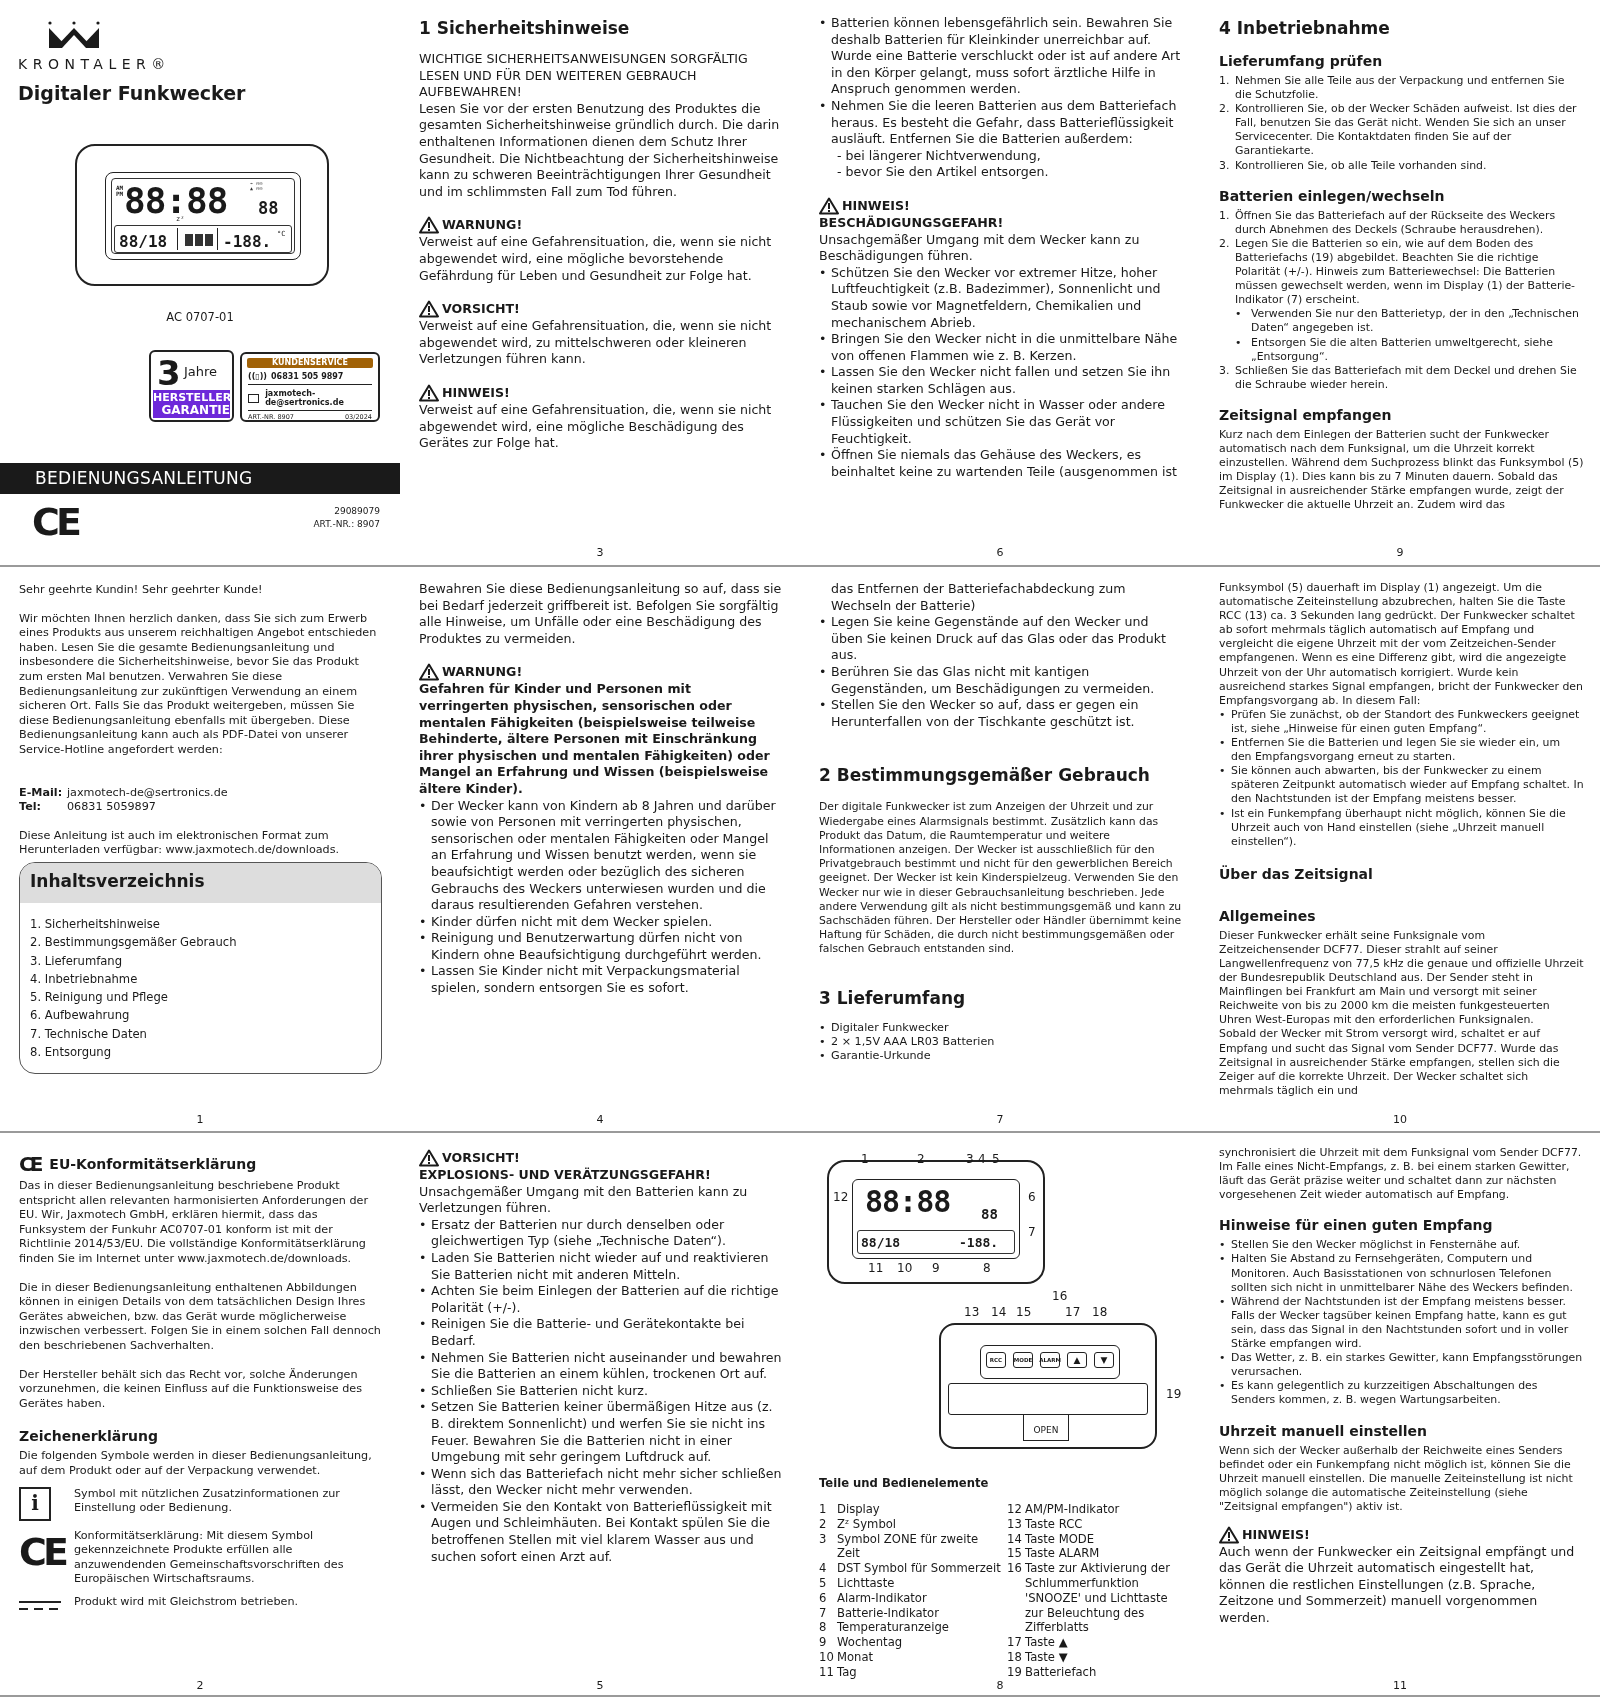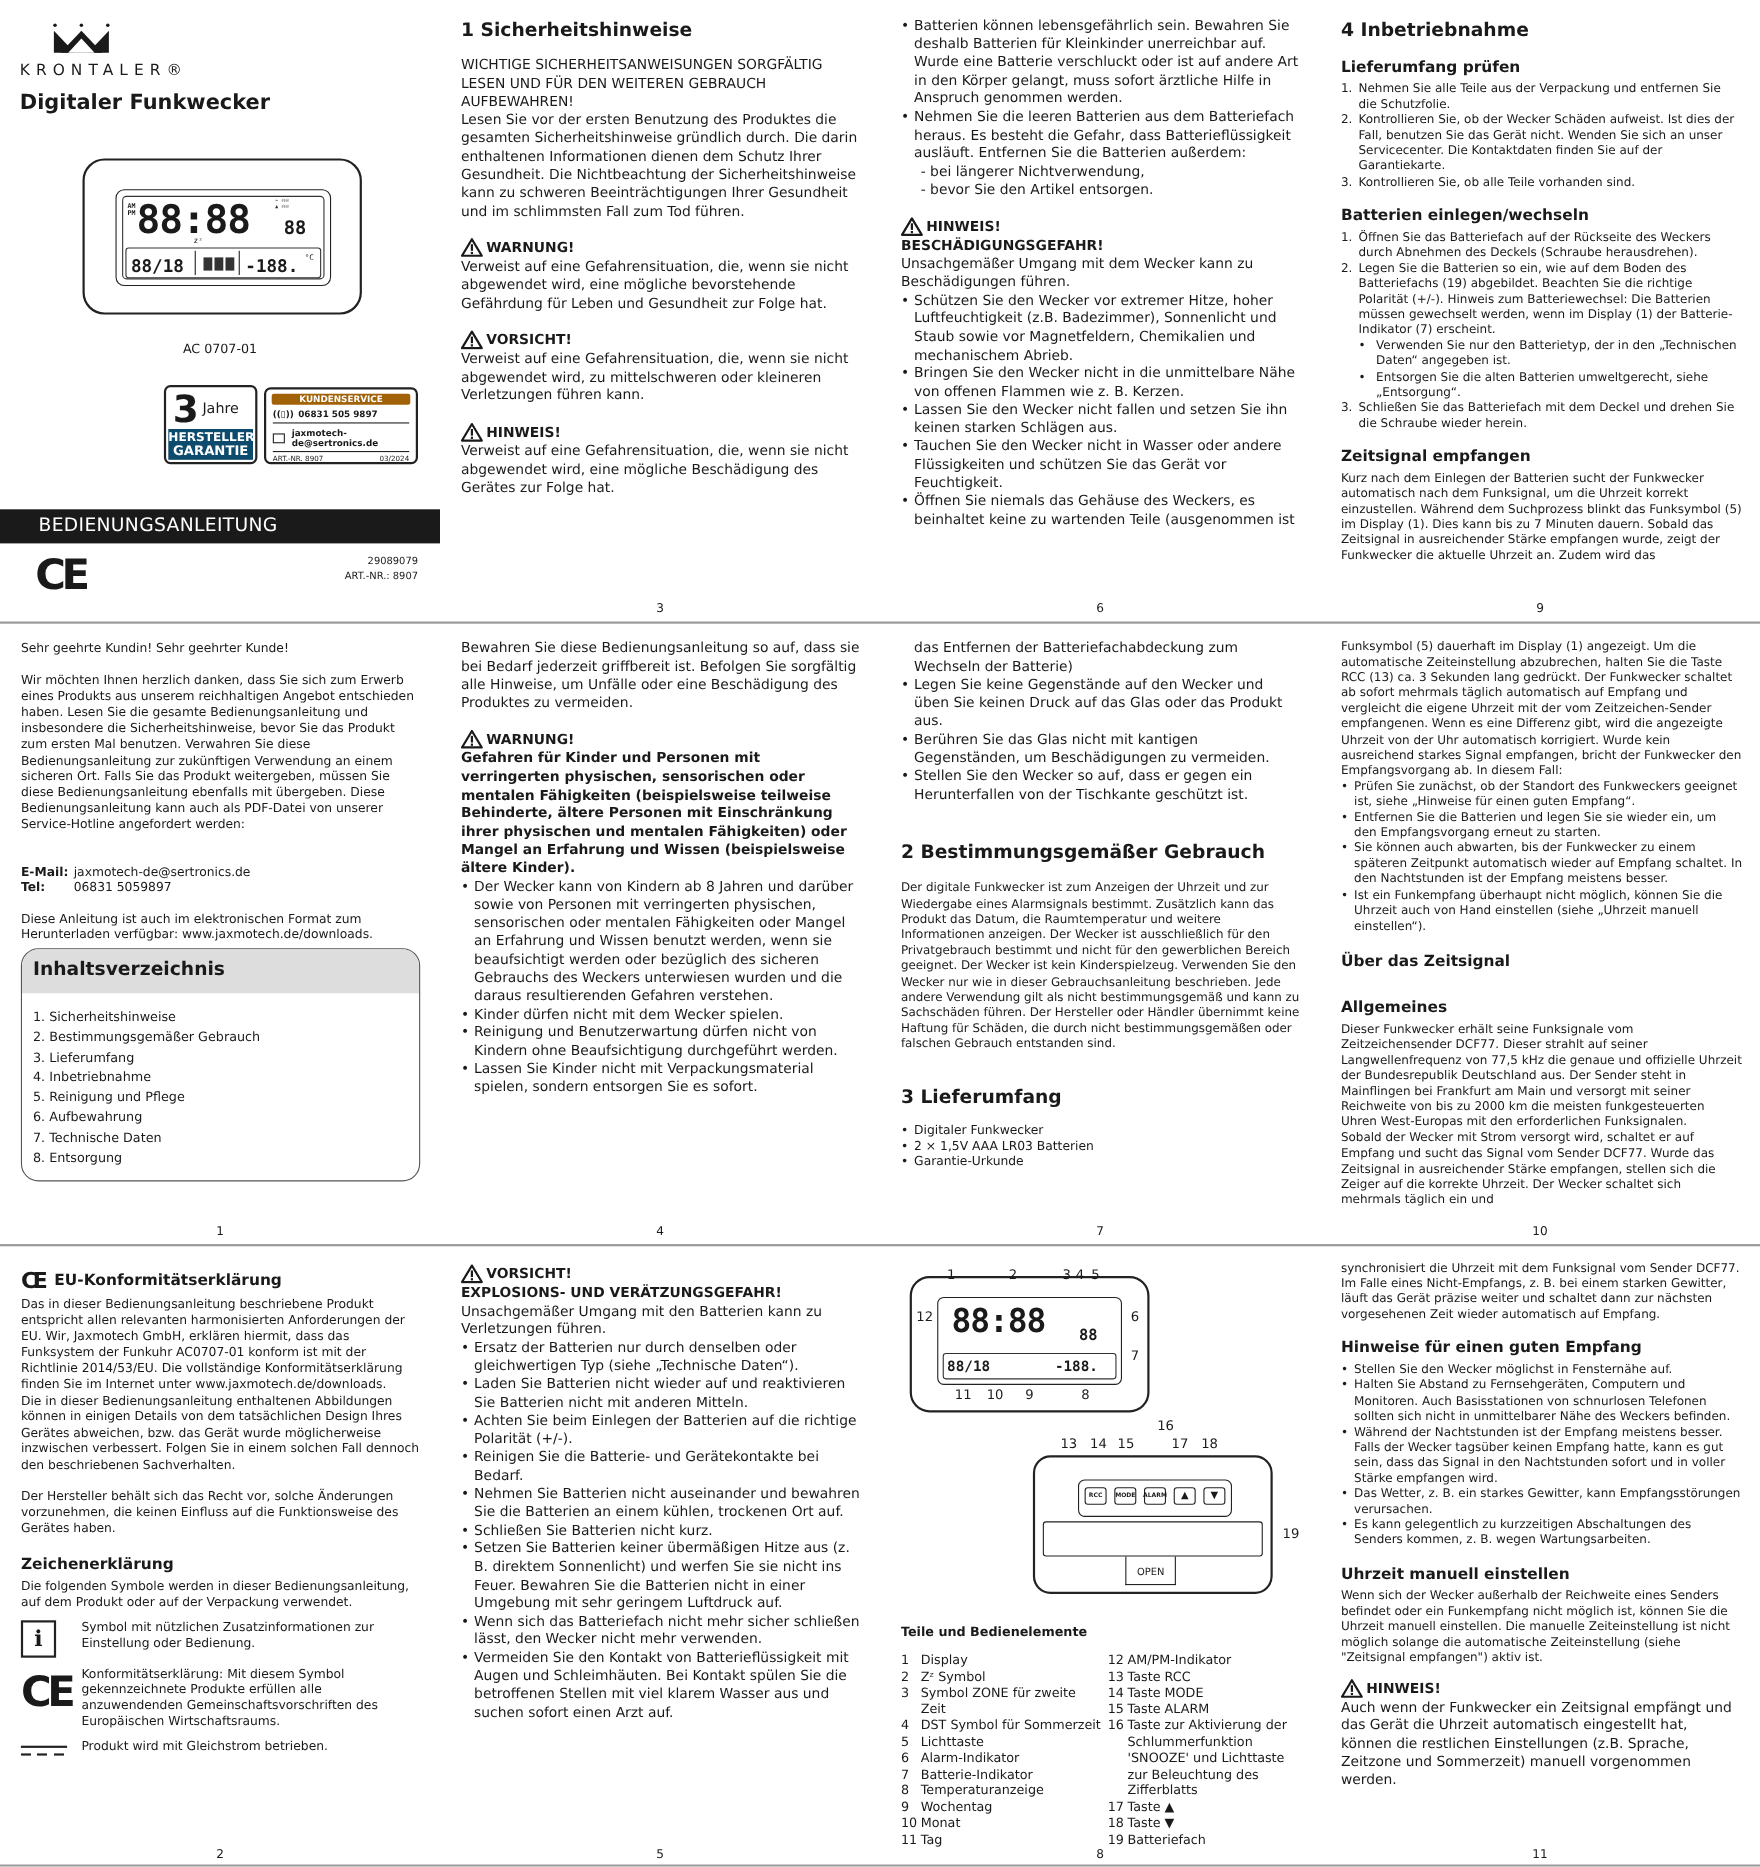--- a/index.html
+++ b/index.html
@@ -104,21 +104,21 @@
           <div style="position:absolute;left:162px;top:4px;font-size:7px">°C</div>
         </div>
       </div>
     </div>
   </div>
   <div class="model">AC 0707-01</div>
 
   <div class="gar">
     <div style="position:absolute;left:6px;top:2px;font-size:34px;font-weight:bold;line-height:38px">3</div>
     <div style="position:absolute;left:33px;top:12px;font-size:13px;font-weight:normal">Jahre</div>
-    <div style="position:absolute;left:2px;right:2px;bottom:2px;height:28px;background:#0c4a6e;color:#fff;text-align:center;font-weight:bold;font-size:11px;line-height:13px;padding-top:1px">
+    <div style="position:absolute;left:2px;right:2px;bottom:2px;height:28px;background:#6d28d9;color:#fff;text-align:right;font-weight:bold;font-size:11px;line-height:13px;padding-top:1px">
       <div>HERSTELLER</div>
       <div style="font-size:12px">GARANTIE</div>
     </div>
   </div>
 
   <div class="ks">
     <div style="margin:4px 5px 0;background:#a16207;color:#fff;text-align:center;font-weight:bold;font-size:8px;height:10px;line-height:10px;border-radius:2px">KUNDENSERVICE</div>
     <div style="display:flex;align-items:center;margin:4px 6px 0;font-weight:bold;font-size:8px;padding-bottom:3px;border-bottom:1px solid #222">
       <span style="margin-right:4px">((▯))</span>
         <span>06831 505 9897</span>
@@ -169,21 +169,21 @@
   <div class="pnum">1</div>
 </div>
 
 <div class="pg" style="left:0;top:1133px">
   <div class="inner t11" style="top:22px">
     <div style="display:flex;align-items:center">
       <span class="ce" style="font-size:20px;margin-right:10px">CE</span>
       <span class="h2">EU-Konformitätserklärung</span>
     </div>
     <p style="margin-top:6px">Das in dieser Bedienungsanleitung beschriebene Produkt entspricht allen relevanten harmonisierten Anforderungen der EU. Wir, Jaxmotech GmbH, erklären hiermit, dass das Funksystem der Funkuhr AC0707-01 konform ist mit der Richtlinie 2014/53/EU. Die vollständige Konformitätserklärung finden Sie im Internet unter www.jaxmotech.de/downloads.</p>
-    <p style="">Die in dieser Bedienungsanleitung enthaltenen Abbildungen können in einigen Details von dem tatsächlichen Design Ihres Gerätes abweichen, bzw. das Gerät wurde möglicherweise inzwischen verbessert. Folgen Sie in einem solchen Fall dennoch den beschriebenen Sachverhalten.</p>
+    <p style="margin-top:14px">Die in dieser Bedienungsanleitung enthaltenen Abbildungen können in einigen Details von dem tatsächlichen Design Ihres Gerätes abweichen, bzw. das Gerät wurde möglicherweise inzwischen verbessert. Folgen Sie in einem solchen Fall dennoch den beschriebenen Sachverhalten.</p>
     <p style="margin-top:14px">Der Hersteller behält sich das Recht vor, solche Änderungen vorzunehmen, die keinen Einfluss auf die Funktionsweise des Gerätes haben.</p>
     <div class="h2" style="margin-top:16px">Zeichenerklärung</div>
     <p style="margin-top:4px">Die folgenden Symbole werden in dieser Bedienungsanleitung, auf dem Produkt oder auf der Verpackung verwendet.</p>
     <div class="sym">
       <div class="symic">
           <div class="infobox">i</div>
         </div>
       <span>Symbol mit nützlichen Zusatzinformationen zur Einstellung oder Bedienung.</span>
     </div>
     <div class="sym">

